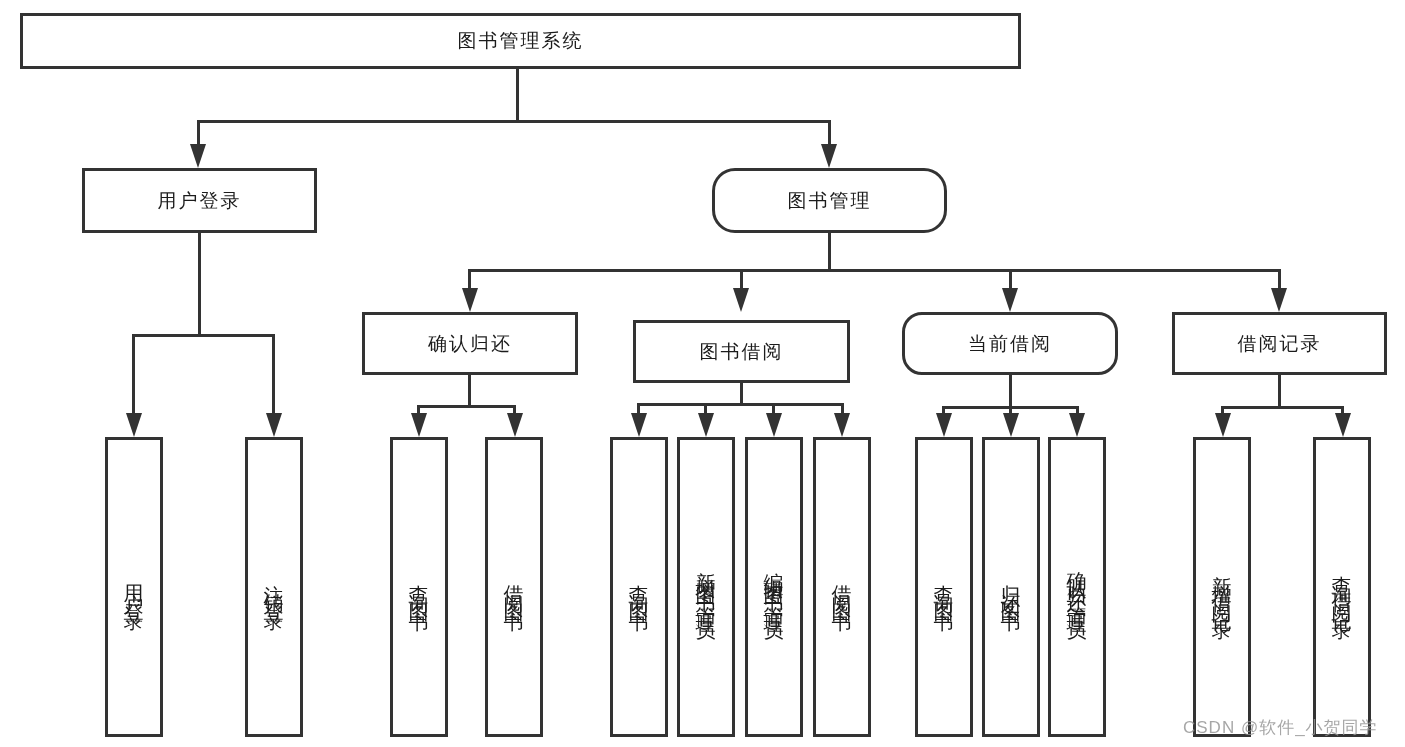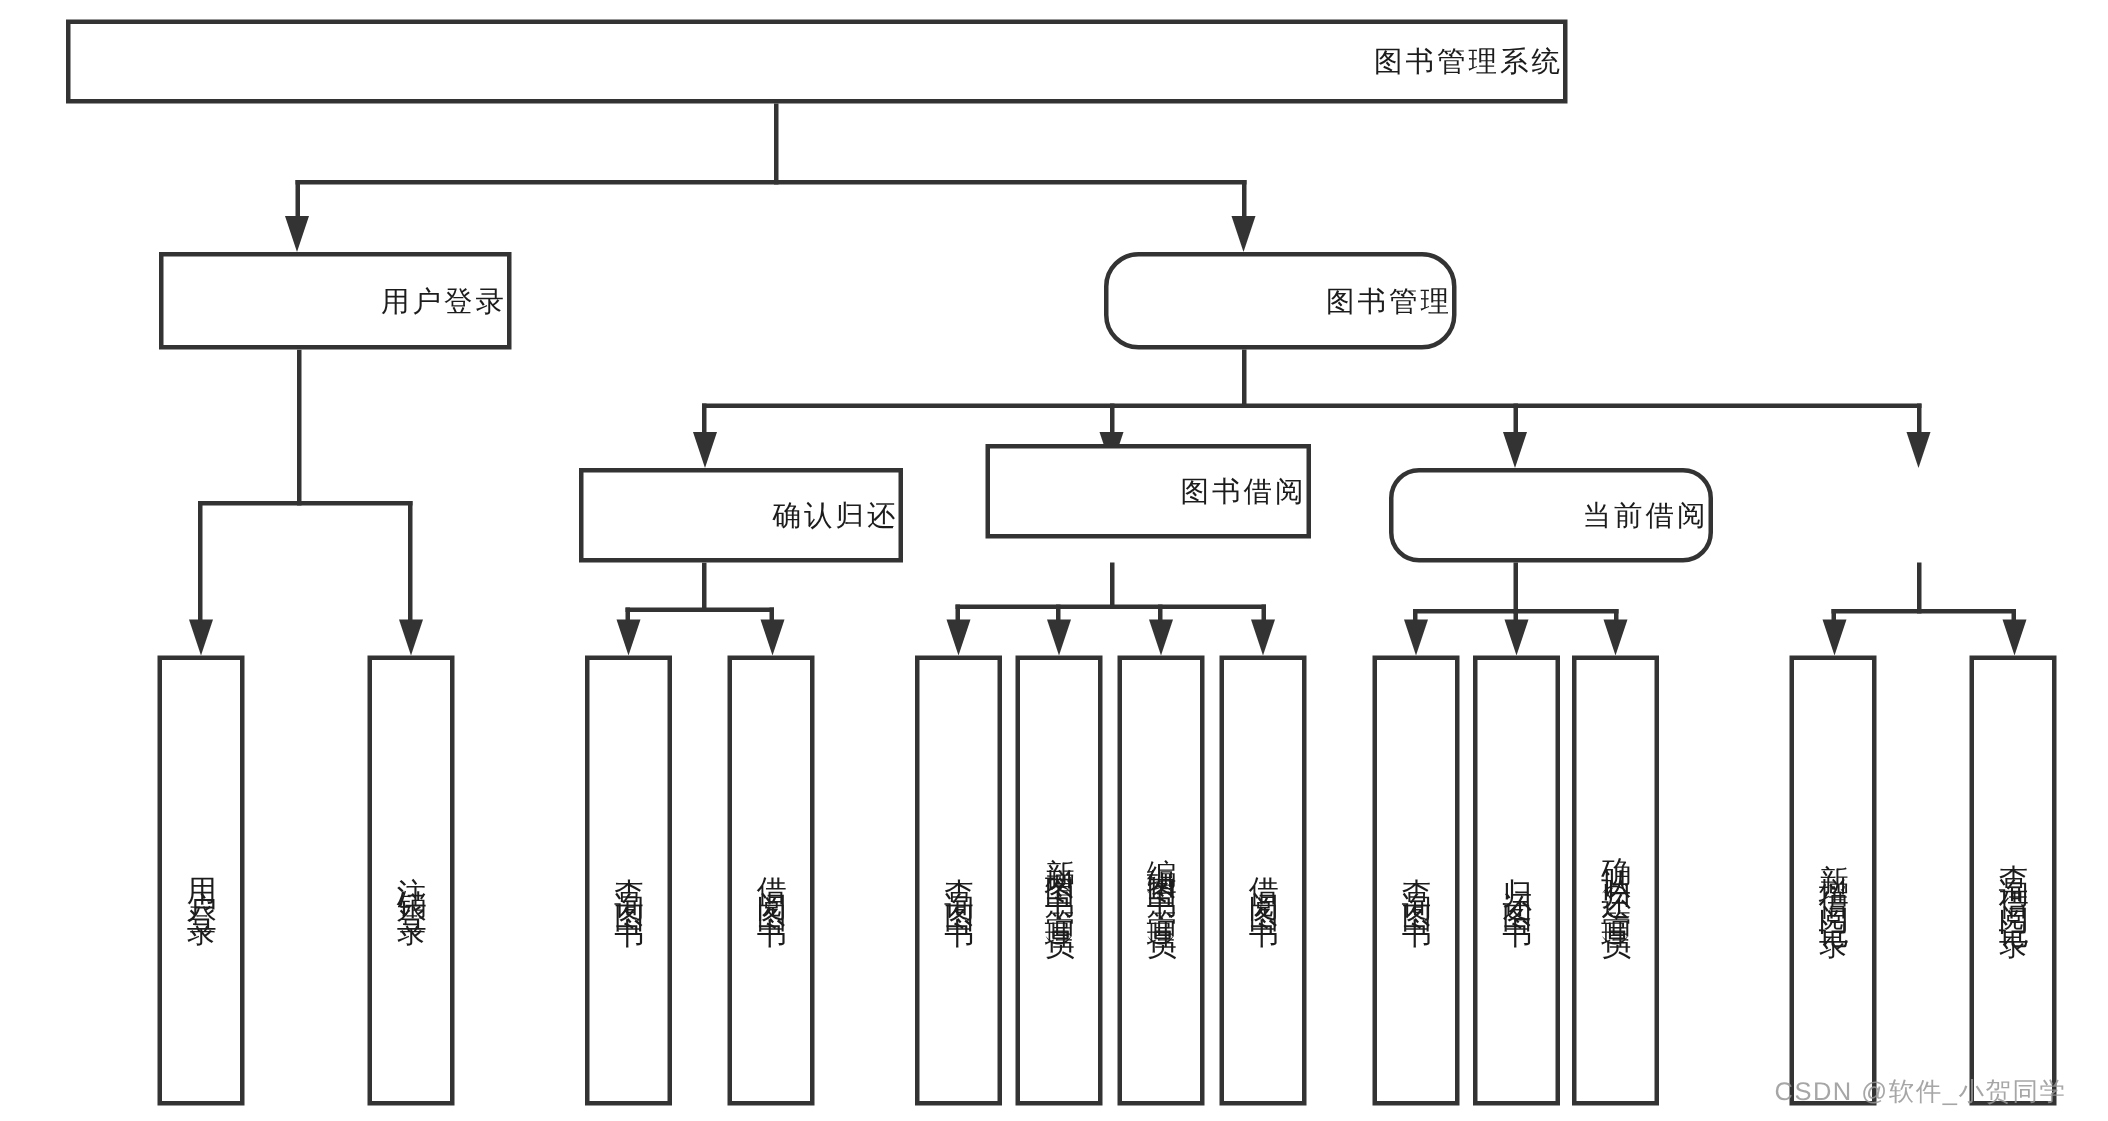--- a/index.html
+++ b/index.html
@@ -17,26 +17,25 @@
     color: #1c1c1c;
   }
   
   .box {
     position: absolute;
     box-sizing: border-box;
     border: 3px solid #333333;
     background: #ffffff;
     display: flex;
     align-items: center;
-    justify-content: flex-end;
+    justify-content: center;
     font-size: 19px;
     letter-spacing: 2px;
     color: #1c1c1c;
     z-index: 2;
-    margin-left: 24px;
   }
   
   .leaf {
     position: absolute;
     box-sizing: border-box;
     border: 3px solid #333333;
     background: #ffffff;
     top: 437px;
     width: 58px;
     height: 300px;
@@ -120,25 +119,28 @@
   <div class="line" style="left:1009px; top:269px; width:3px; height:22px;"></div>
   <div class="line" style="left:1278px; top:269px; width:3px; height:22px;"></div>
   <div class="arrow" style="left:462px; top:288px;"></div>
   <div class="arrow" style="left:733px; top:288px;"></div>
   <div class="arrow" style="left:1002px; top:288px;"></div>
   <div class="arrow" style="left:1271px; top:288px;"></div>
 
   <div class="box" style="left:362px; top:312px; width:216px; height:63px;">
     <span>确认归还</span>
   </div>
-  <div class="box" style="left:633px; top:296px; width:217px; height:63px;">
+  <div class="box" style="left:633px; top:320px; width:217px; height:63px;">
     <span>图书借阅</span>
   </div>
   <div class="box" style="left:902px; top:312px; width:216px; height:63px;border-radius:20px;">
     <span>当前借阅</span>
+  </div>
+  <div class="box" style="left:1172px; top:312px; width:215px; height:63px;">
+    <span>借阅记录</span>
   </div>
 
   <div class="line" style="left:468px; top:375px; width:3px; height:33px;"></div>
   <div class="line" style="left:417px; top:405px; width:99px; height:3px;"></div>
   <div class="line" style="left:417px; top:405px; width:3px; height:12px;"></div>
   <div class="line" style="left:513px; top:405px; width:3px; height:12px;"></div>
   <div class="arrow" style="left:411px; top:413px;"></div>
   <div class="arrow" style="left:507px; top:413px;"></div>
 
   <div class="line" style="left:740px; top:375px; width:3px; height:31px;"></div>

